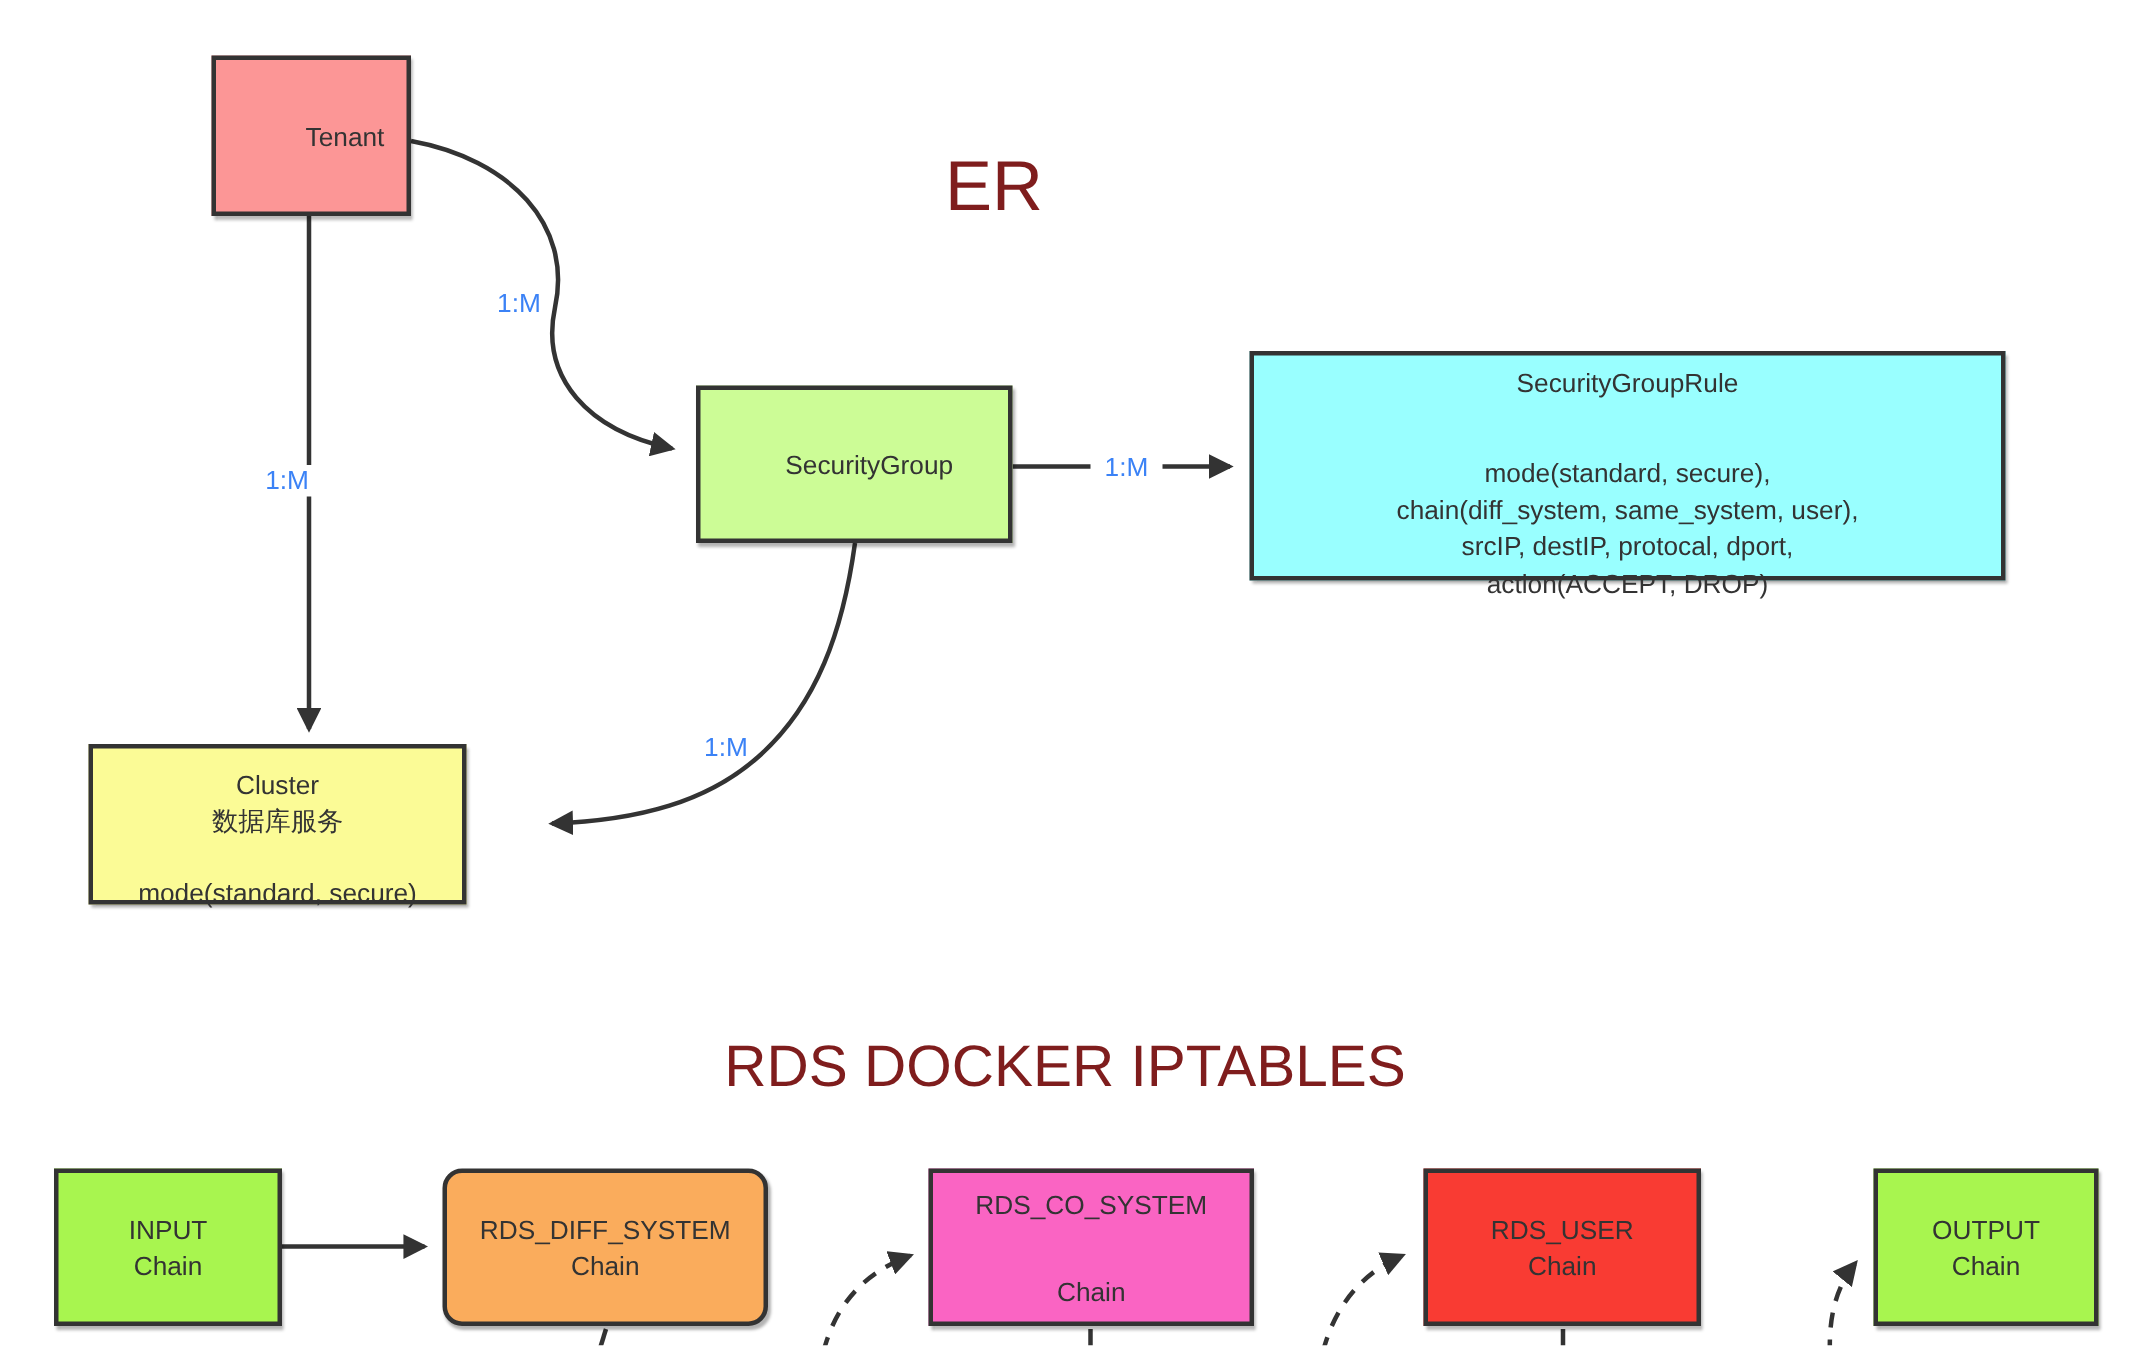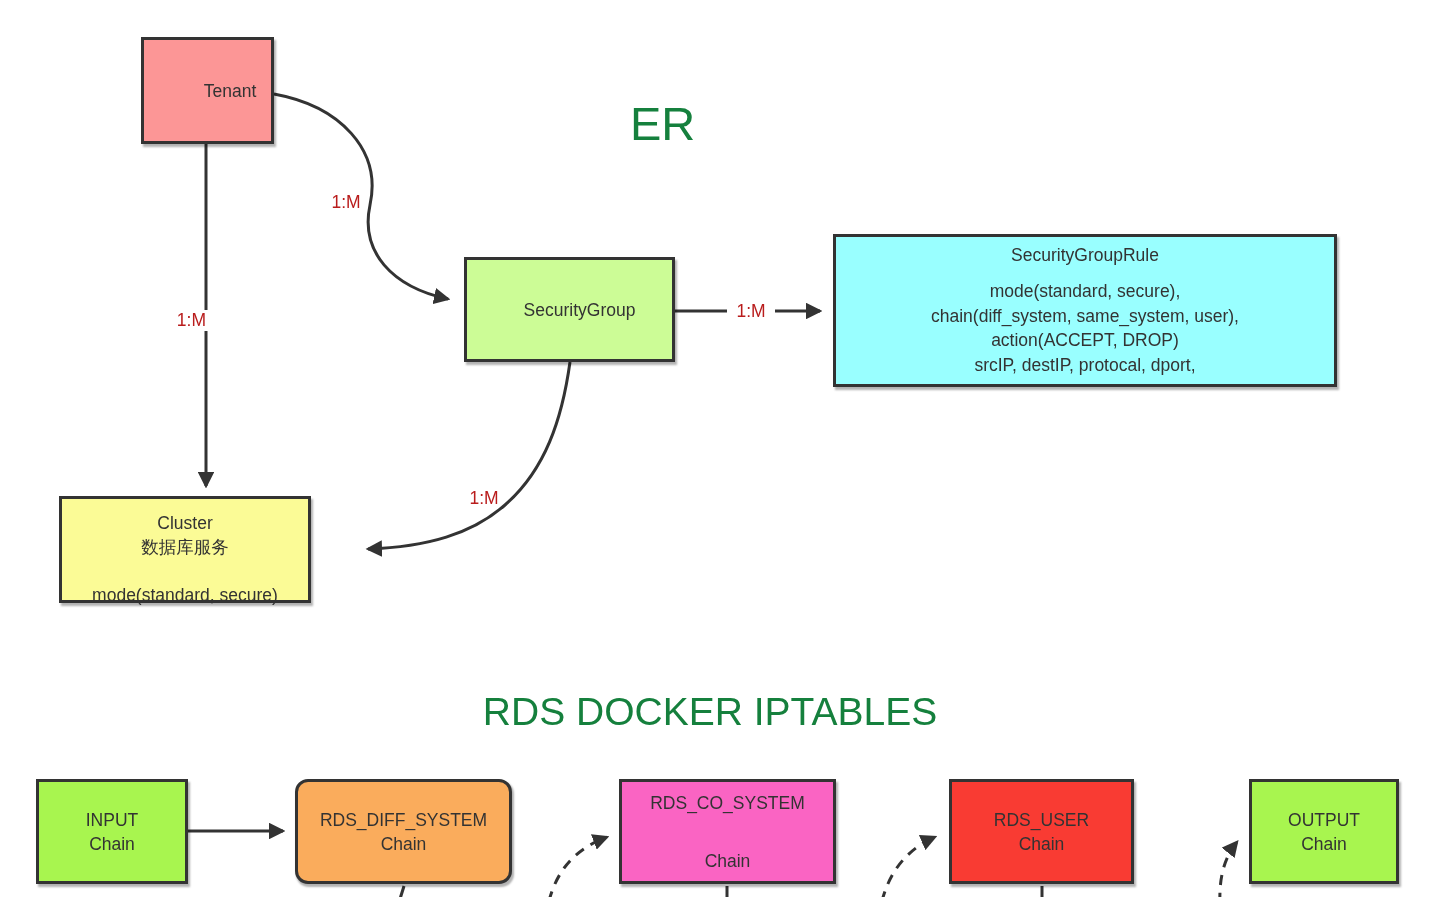--- a/index.html
+++ b/index.html
@@ -11,25 +11,25 @@
   }
   #edges{position:absolute;left:0;top:0;width:1436px;height:897px;}
   .node{
     position:absolute;box-sizing:border-box;
     border:3px solid #333333;
     display:flex;flex-direction:column;align-items:center;justify-content:center;
     text-align:center;font-size:17.5px;line-height:24px;
     box-shadow:1.5px 2.5px 2px rgba(0,0,0,0.30);
   }
   .node.top-align{justify-content:flex-start;}
-  .big-title{position:absolute;font-weight:400;color:#15803d;white-space:nowrap;}
+  .big-title{position:absolute;font-weight:400;color:#7f1d1d;white-space:nowrap;}
   #er-title{left:630px;top:96px;font-size:47px;}
   #ipt-title{left:410px;top:690px;width:600px;text-align:center;font-size:39px;}
   .edge-label{
-    position:absolute;font-size:17.5px;line-height:21px;color:#b91c1c;white-space:nowrap;
+    position:absolute;font-size:17.5px;line-height:21px;color:#3b82f6;white-space:nowrap;
   }
   .edge-label.masked{background:#ffffff;padding:0 2px;}
   .rule-title{margin-top:6px;}
   .rule-lines div{line-height:24.5px;}
   .rule-lines{margin-top:23px;}
   .cluster-mode{margin-top:24px;}
   .chain-name,.chain-word{line-height:24px;}
 </style>
 </head>
 <body>
@@ -63,25 +63,25 @@
   <div id="ipt-title" class="big-title">RDS DOCKER IPTABLES</div>
 
   <div class="node" style="left: 141px; top: 37px; width: 133px; height: 107px; background-color: rgb(252, 150, 150); padding-left: 45px;">
     <div>Tenant</div>
   </div>
   <div class="node" style="left: 464px; top: 257px; width: 211px; height: 105px; background-color: rgb(204, 252, 150); padding-left: 20px;">
     <div>SecurityGroup</div>
   </div>
   <div class="node top-align" style="left: 833px; top: 234px; width: 504px; height: 153px; background-color: rgb(153, 255, 255);">
     <div class="rule-title">SecurityGroupRule</div>
-    <div class="rule-lines" style="margin-top:12px;">
+    <div class="rule-lines" style="margin-top:36px;">
       <div>mode(standard, secure),</div>
       <div>chain(diff_system, same_system, user),</div>
+      <div>srcIP, destIP, protocal, dport,</div>
       <div>action(ACCEPT, DROP)</div>
-      <div>srcIP, destIP, protocal, dport,</div>
     </div>
   </div>
   <div class="node top-align" style="left: 59px; top: 496px; width: 252px; height: 107px; padding-top: 12px; background-color: rgb(251, 251, 150);">
     <div>Cluster</div>
     <div>数据库服务</div>
     <div class="cluster-mode">mode(standard, secure)</div>
   </div>
 
   <div class="edge-label masked" style="left:168px;top:310px;width:36px;text-align:right;">1:M</div>
   <div class="edge-label" style="left:328px;top:192px;width:36px;text-align:center;">1:M</div>

